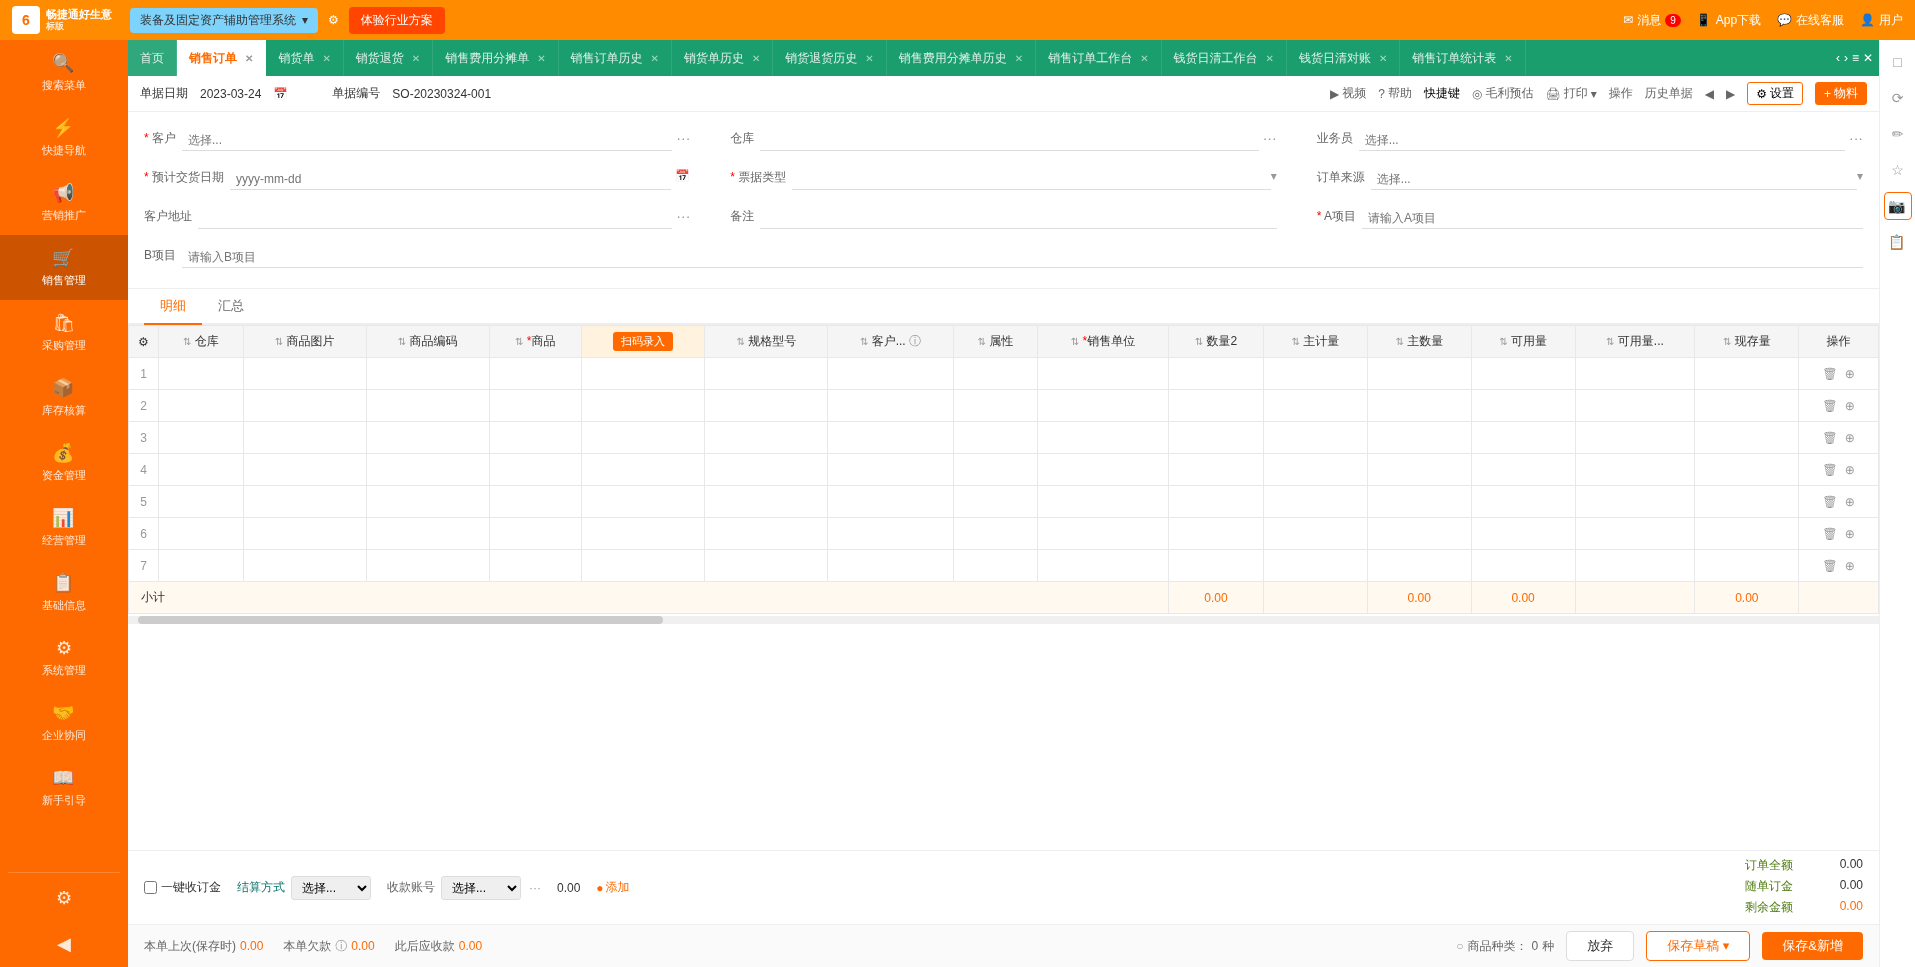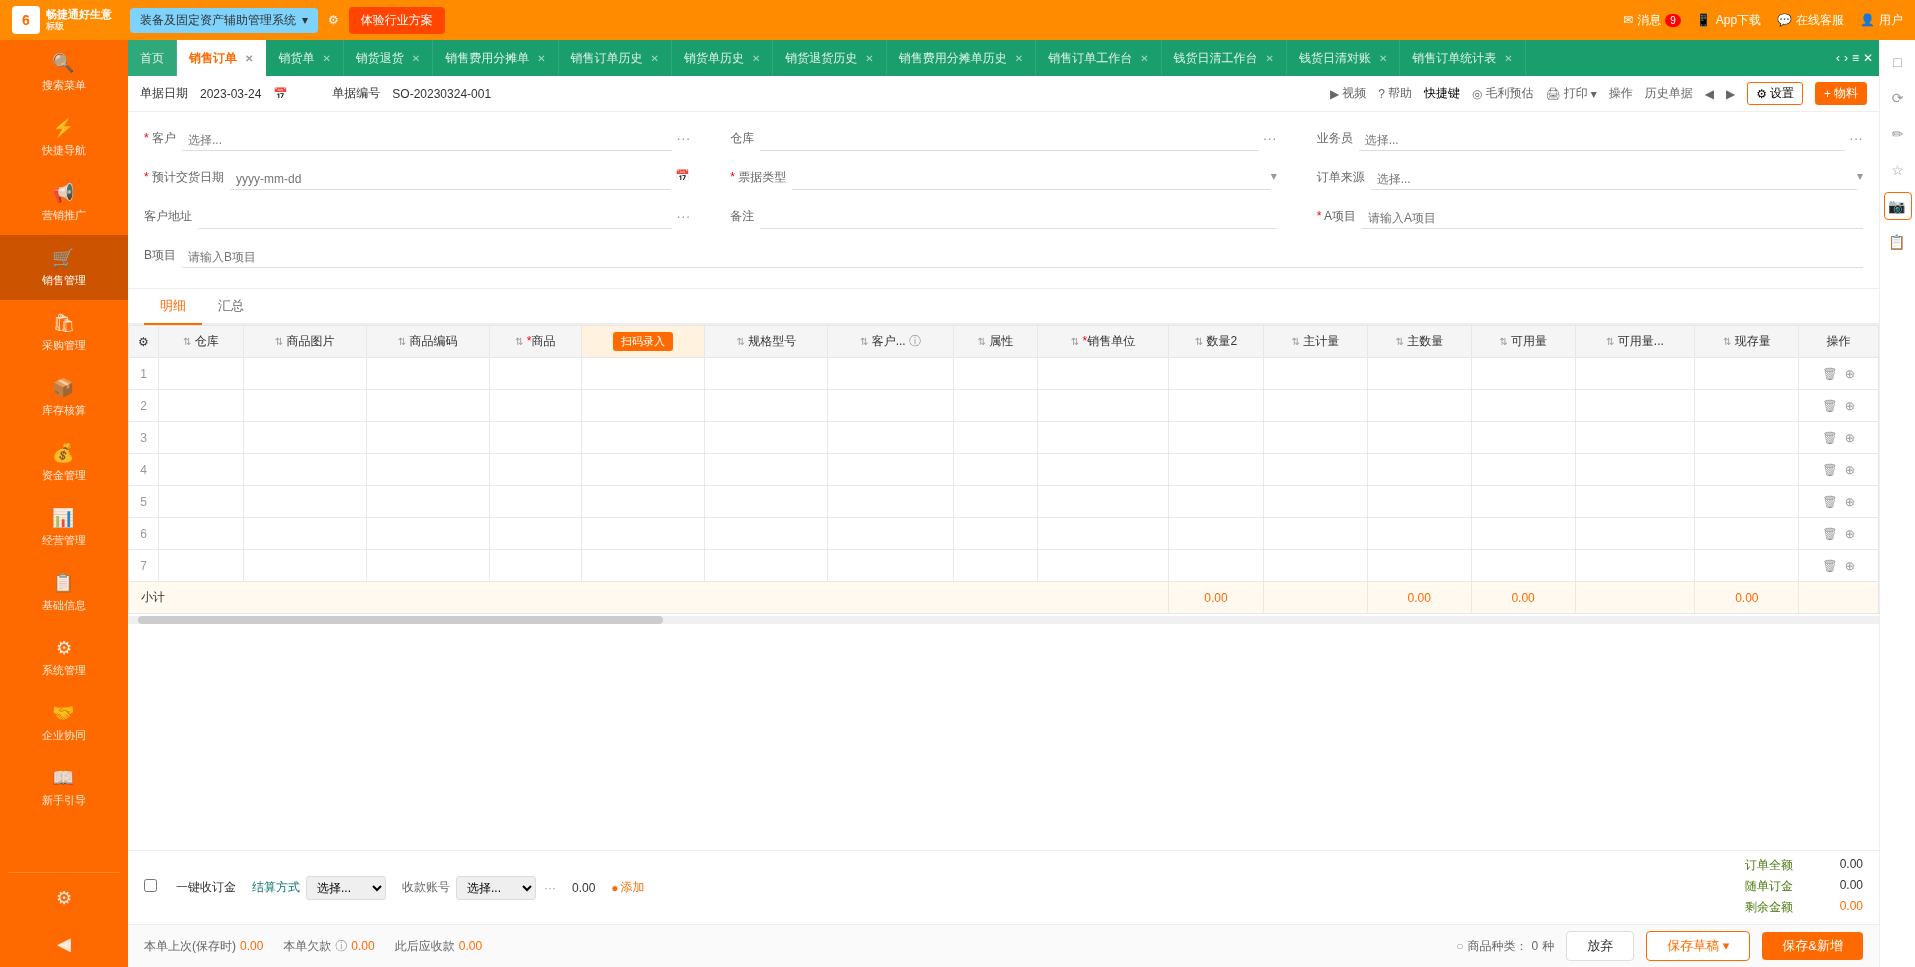--- a/index.html
+++ b/index.html
@@ -69,21 +69,21 @@
     .data-table td { border: 1px solid #e8e8e8; padding: 4px 8px; height: 32px; text-align: center; }
     .row-num { color: #999; }
     .scan-btn { background: #ff6a00; color: white; border: none; border-radius: 3px; padding: 2px 8px; font-size: 11px; cursor: pointer; white-space: nowrap; }
 
     
     .subtotal-row td { background: #fff9f0; font-weight: 500; color: #ff6a00; }
     .subtotal-row td:first-child { color: #333; }
 
     
     .bottom-toolbar { display: flex; align-items: center; padding: 6px 16px; background: white; border-top: 1px solid #eee; gap: 16px; flex-shrink: 0; }
-    .checkbox-label { display: flex; align-items: flex-start; gap: 19px; color: #333; cursor: pointer; }
+    .checkbox-label { display: flex; align-items: center; gap: 4px; color: #333; cursor: pointer; }
     .bottom-field { display: flex; align-items: center; gap: 6px; }
     .bottom-select { border: 1px solid #ddd; border-radius: 3px; padding: 3px 6px; font-size: 12px; min-width: 80px; }
     .add-btn { color: #ff6a00; cursor: pointer; display: flex; align-items: center; gap: 2px; font-size: 12px; }
     .amount-row { display: flex; justify-content: flex-end; gap: 20px; margin-bottom: 2px; }
     .amount-label { color: #4d7c0f; }
     .amount-value { color: #333; font-weight: 500; min-width: 50px; text-align: right; }
 
     
     .status-bar { display: flex; align-items: center; padding: 6px 16px; background: #fafafa; border-top: 1px solid #eee; font-size: 12px; color: #666; gap: 20px; flex-shrink: 0; }
     .status-item { display: flex; align-items: center; gap: 4px; }

